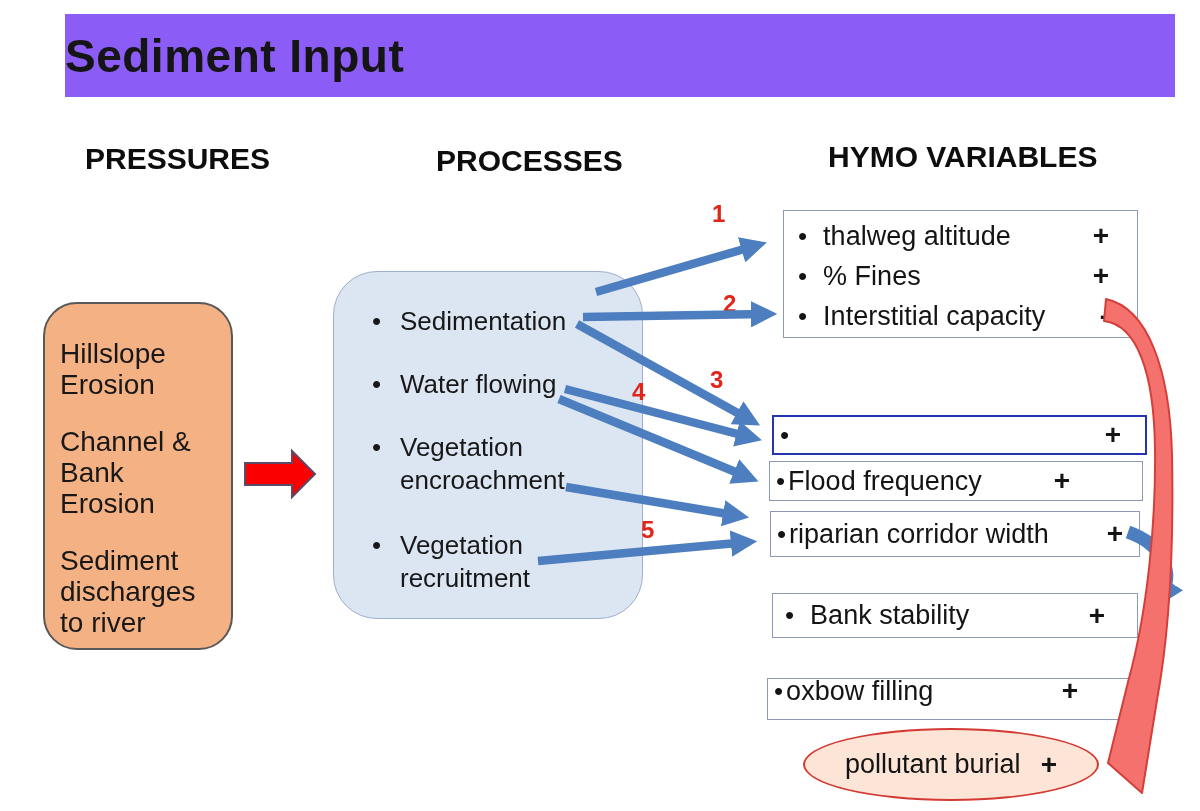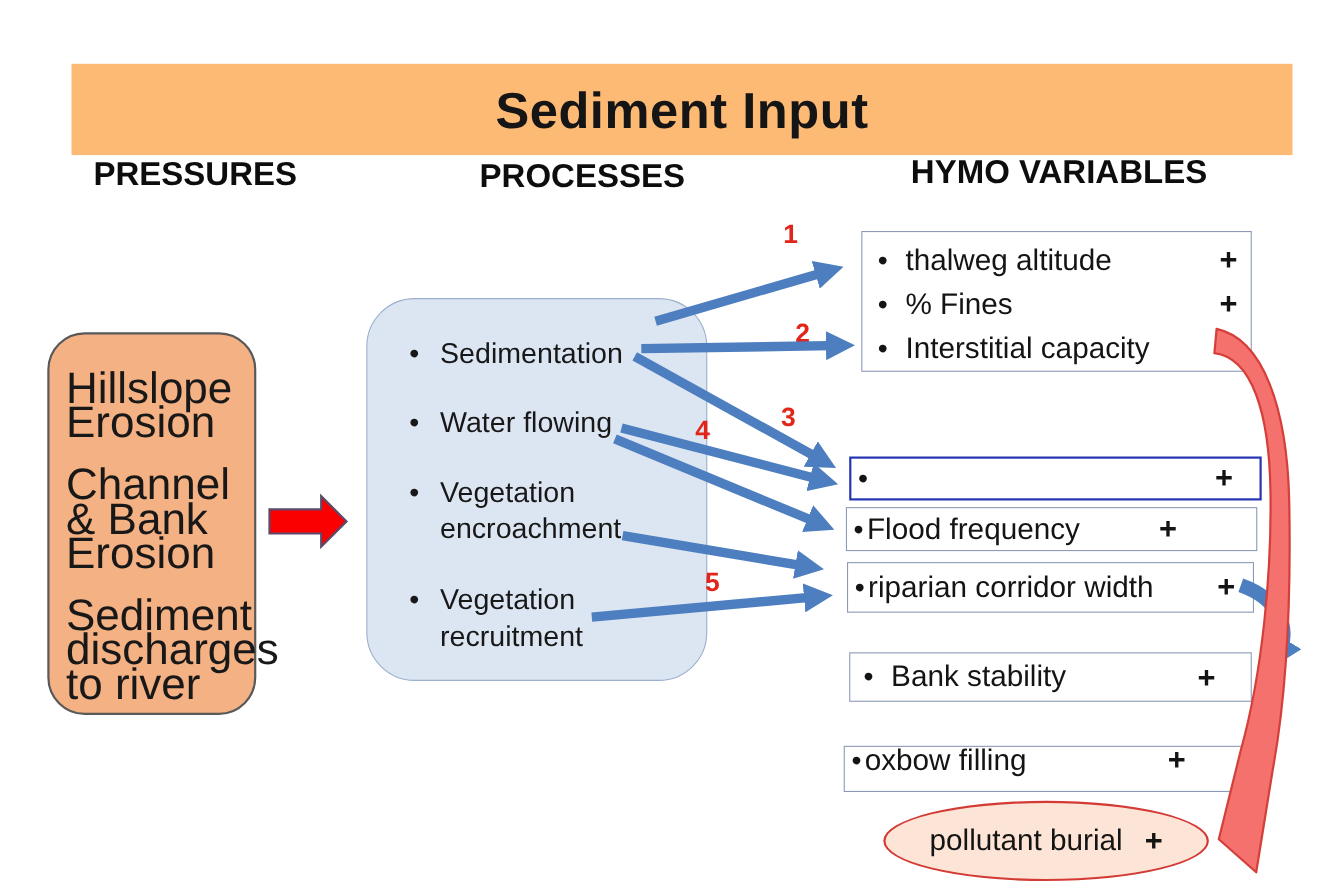--- a/index.html
+++ b/index.html
@@ -4,38 +4,38 @@
 <style>
   html,body{margin:0;padding:0;background:#fff;}
   #stage{
     position:relative;width:1200px;height:811px;background:#ffffff;
     font-family:"Liberation Sans",sans-serif;color:#111;overflow:hidden;
   }
   .abs{position:absolute;}
 
   
   #title-bar{
-    left:65px;top:14px;width:1110px;height:83px;background:#fdba74;
-    display:flex;align-items:center;justify-content:center;margin-top:44px;
+    left:65px;top:14px;width:1110px;height:83px;background:#8b5cf6;
+    display:flex;align-items:center;
   }
   #title-bar .t{font-size:46px;font-weight:bold;color:#151515;letter-spacing:0.5px;}
 
   
   .col-header{font-size:30px;font-weight:bold;color:#0d0d0d;white-space:nowrap;}
   #hdr-pressures{left:85px;top:142px;}
   #hdr-processes{left:436px;top:144px;}
   #hdr-hymo{left:828px;top:140px;}
 
   
   #pressures-box{
     left:43px;top:302px;width:190px;height:348px;border-radius:34px;
     background:#f4b183;border:2px solid #595959;box-sizing:border-box;
     padding:34px 8px 0 15px;
   }
-  #pressures-box p{margin:0 0 26px 0;font-size:40px;line-height:31px;color:#181818;}
+  #pressures-box p{margin:0 0 26px 0;font-size:28px;line-height:31px;color:#181818;}
 
   
   #processes-box{
     left:333px;top:271px;width:310px;height:348px;border-radius:44px;
     background:#dce6f2;border:1.5px solid #9ab0cc;box-sizing:border-box;
   }
   .proc-row{position:absolute;left:38px;display:flex;}
   .proc-row .bullet{width:28px;flex:0 0 28px;font-size:26px;line-height:33px;color:#181818;}
   .proc-row .bullet::before{content:"\2022";}
   .proc-row .lbl{font-size:26px;line-height:33px;color:#181818;max-width:200px;}
@@ -43,21 +43,21 @@
 
   
   .hbox{background:#ffffff;border:1.5px solid #8d99b8;box-sizing:border-box;}
   .hrow{display:flex;align-items:center;font-size:27px;color:#141414;}
   .hrow .bullet{font-size:26px;}
   .hrow .bullet::before{content:"\2022";}
   .hrow .gap{width:16px;flex:0 0 16px;}
   .hrow .gap0{width:3px;flex:0 0 3px;}
   .hrow .sign{margin-left:auto;font-size:28px;font-weight:bold;font-weight:600;}
 
-  #instream-box{left:783px;top:210px;width:355px;height:128px;padding:5px 12px 0 14px;}
+  #instream-box{left:783px;top:210px;width:355px;height:128px;padding:5px 28px 0 14px;}
   #instream-box .hrow{height:40px;}
 
   #floodplain-box{left:772px;top:415px;width:375px;height:40px;border:2.5px solid #2535b2;
     padding:0 24px 0 6px;}
   #floodfreq-box{left:769px;top:461px;width:374px;height:40px;padding:0 72px 0 6px;}
   #riparian-box{left:770px;top:511px;width:370px;height:46px;padding:0 16px 0 6px;}
   #bank-box{left:772px;top:593px;width:366px;height:45px;padding:0 32px 0 12px;}
   #oxbow-box{left:767px;top:678px;width:370px;height:42px;padding:0 58px 16px 6px;}
 
   

